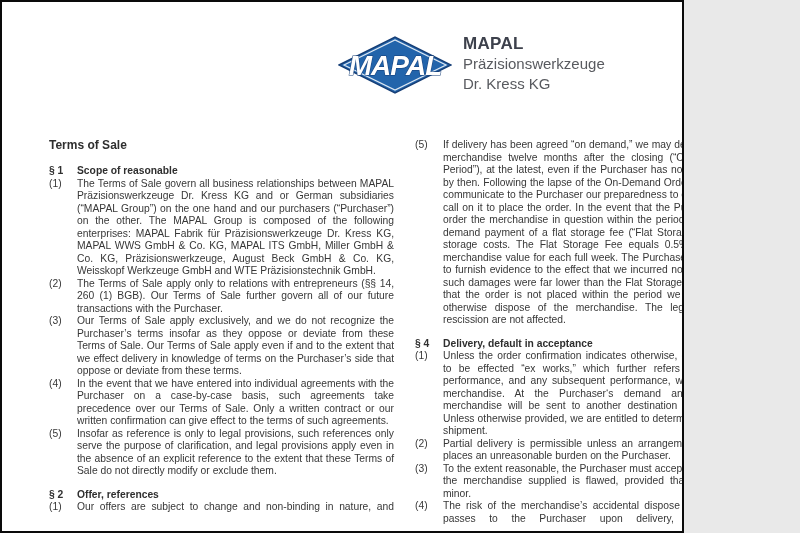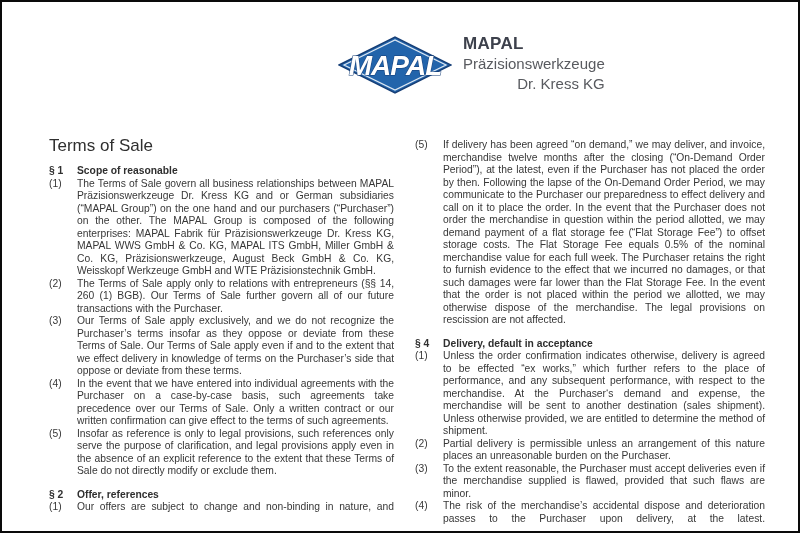--- a/index.html
+++ b/index.html
@@ -1,45 +1,45 @@
 <!DOCTYPE html>
 <html><head>
 <meta charset="utf-8">
 <style>
   html, body { margin: 0; padding: 0; background: #e9e9e9; }
   .page {
     position: relative;
-    width: 800px;
+    width: 684px;
     height: 533px;
     background: #ffffff;
     border: 2px solid #0a0a0a;
     box-sizing: border-box;
     overflow: hidden;
     font-family: "Liberation Sans", sans-serif;
     color: #373737;
   }
 
   
   .logo-block { position: absolute; left: 336px; top: 33px; width: 114px; height: 62px; }
   .wordmark { position: absolute; left: 461px; top: 31px; }
   .wordmark .wm-main {
     font-size: 17px; font-weight: bold; color: #3d414c;
     line-height: 21px; letter-spacing: 0.3px;
   }
   .wordmark .wm-sub {
-    font-size: 15px; color: #585a5f; line-height: 20px; text-align: right;
+    font-size: 15px; color: #585a5f; line-height: 20px;
   }
 
   
   .col { position: absolute; top: 137px; font-size: 10.3px; line-height: 12.5px; }
   .col-left  { left: 47px;  width: 345px; }
   .col-right { left: 413px; width: 350px; }
 
   .doc-title {
-    font-size: 17px; font-weight: normal; color: #2f2f2f;
+    font-size: 12px; font-weight: bold; color: #2f2f2f;
     margin: 0 0 13px 0; line-height: 13px;
   }
 
   .sec-heading {
     position: relative; padding-left: 28px;
     font-weight: bold; color: #2f2f2f;
     margin-top: 11px;
   }
   .sec-heading.first { margin-top: 0; }
   .sec-num { position: absolute; left: 0; top: 0; }

